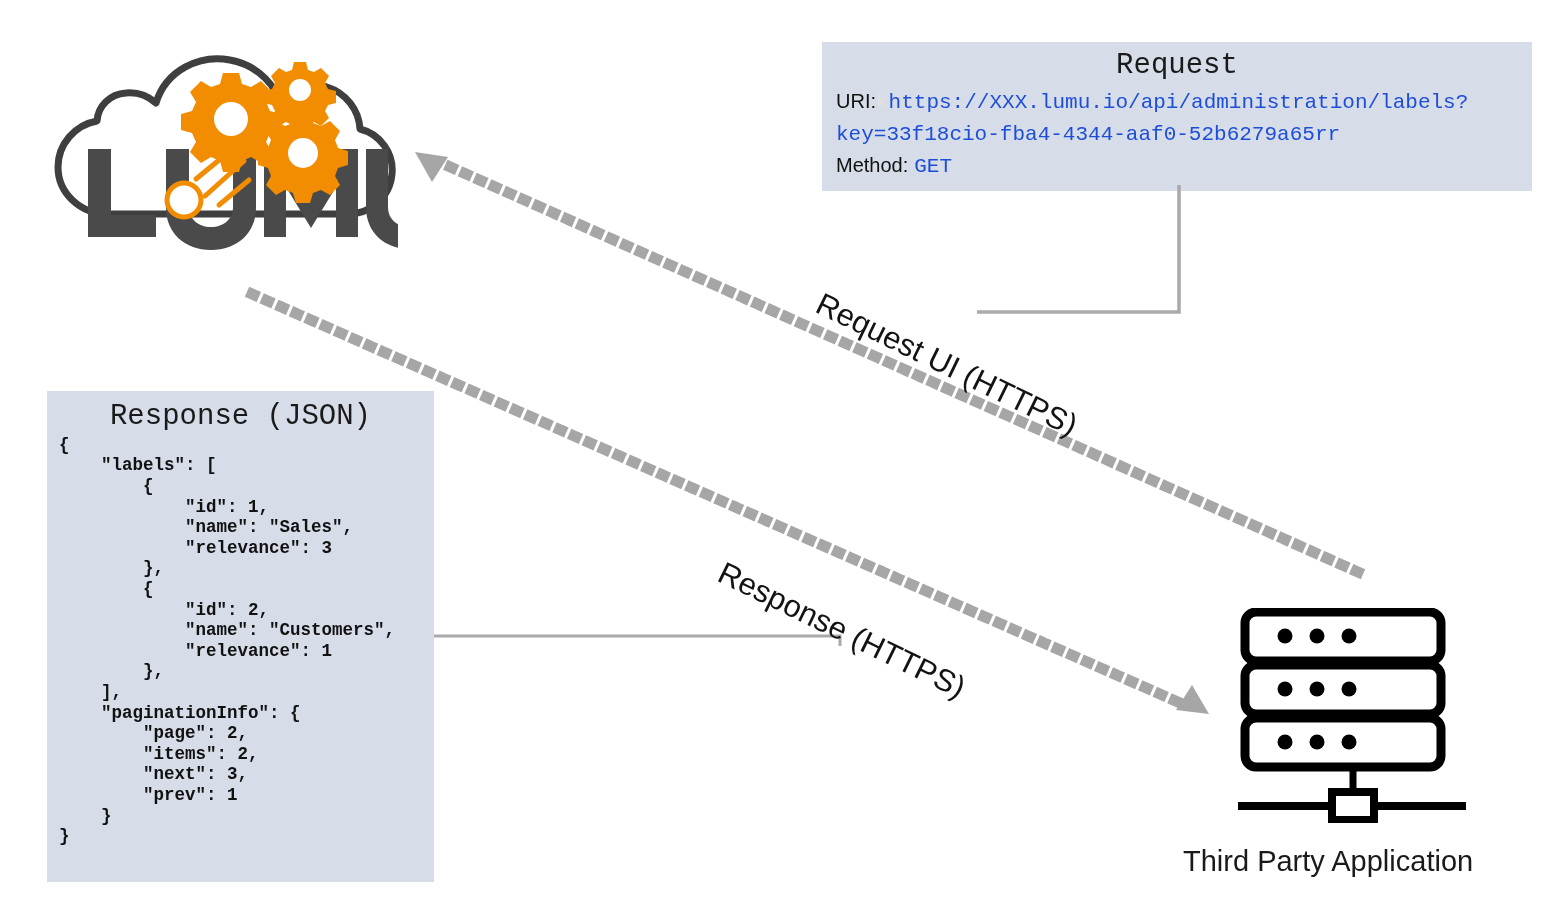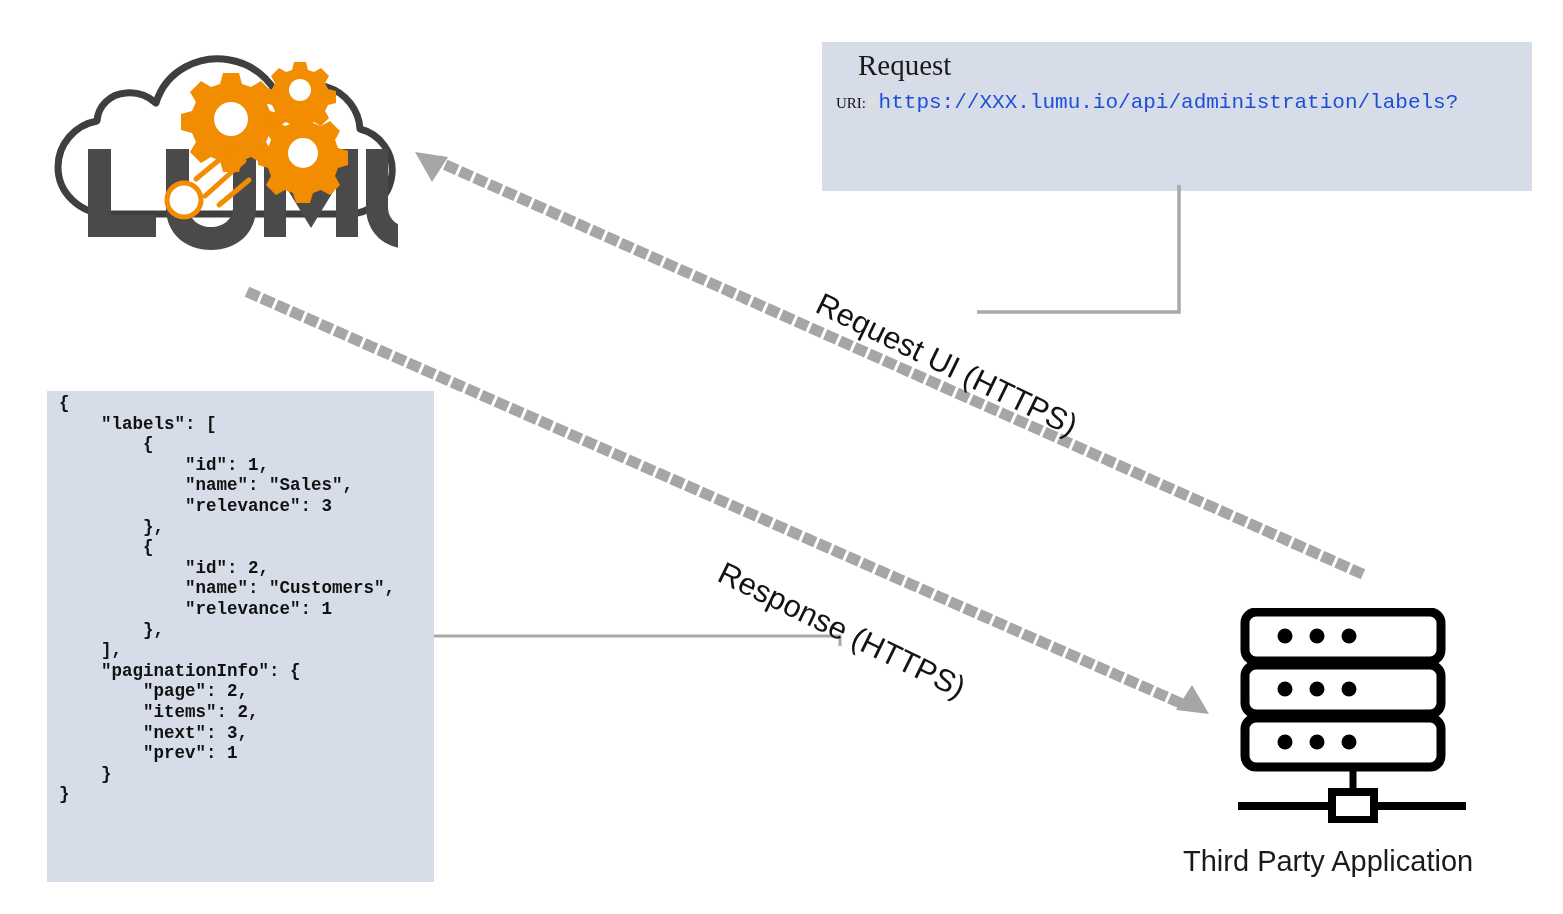--- a/index.html
+++ b/index.html
@@ -29,42 +29,42 @@
     width: 710px;
     height: 149px;
   }
   #response-panel {
     left: 47px;
     top: 391px;
     width: 387px;
     height: 491px;
   }
   .panel-title {
+    text-align: center;
     font-size: 29px;
     color: #1a1a1a;
-    font-family: Liberation Serif, serif;
+    font-family: Liberation Mono, monospace;
     line-height: 1.1;
-    padding-left: 36px;
   }
   #request-panel .panel-title { padding-top: 8px; }
   #response-panel .panel-title { padding-top: 10px; }
 
   .req-lines {
     padding: 4px 0 0 14px;
     font-size: 0;
   }
   .req-line {
     font-size: 22px;
     line-height: 30px;
     color: #111111;
     white-space: nowrap;
   }
   .lbl {
-    font-family: Liberation Serif, serif;
-    font-size: 15px;
+    font-family: Liberation Sans, sans-serif;
+    font-size: 20px;
     color: #111111;
   }
   .mono {
     font-family: "Liberation Mono", monospace;
     font-size: 21px;
     color: #1d4ed8;
     letter-spacing: 0px;
   }
   .ghost-k {
     font-family: "Liberation Mono", monospace;
@@ -166,28 +166,31 @@
 
         <circle cx="136" cy="152" r="17" fill="#ffffff" stroke="#f28c00" stroke-width="5"></circle>
       </g>
     </svg>
   </div>
 
   <div class="abs panel" id="request-panel">
     <div class="panel-title">Request</div>
     <div class="req-lines">
       <div class="req-line"><span class="lbl">URI:</span><span class="ghost-k">k</span><span class="mono">https://XXX.lumu.io/api/administration/labels?</span></div>
+      <div class="req-line"><span class="mono">key=33f18cio-fba4-4344-aaf0-52b6279a65rr</span></div>
+      <div class="req-line"><span class="lbl">Method:</span><span class="mono" style="padding-left:6px;">GET</span></div>
     </div>
   </div>
 
   <svg class="abs" style="left:960px; top:185px;" width="240" height="140">
     <polyline points="17,127 219,127 219,0" fill="none" stroke="#a9a9a9" stroke-width="3.5"></polyline>
   </svg>
 
   <div class="abs panel" id="response-panel">
+    <div class="panel-title">Response (JSON)</div>
     <div id="json-body">{
     "labels": [
         {
             "id": 1,
             "name": "Sales",
             "relevance": 3
         },
         {
             "id": 2,
             "name": "Customers",

